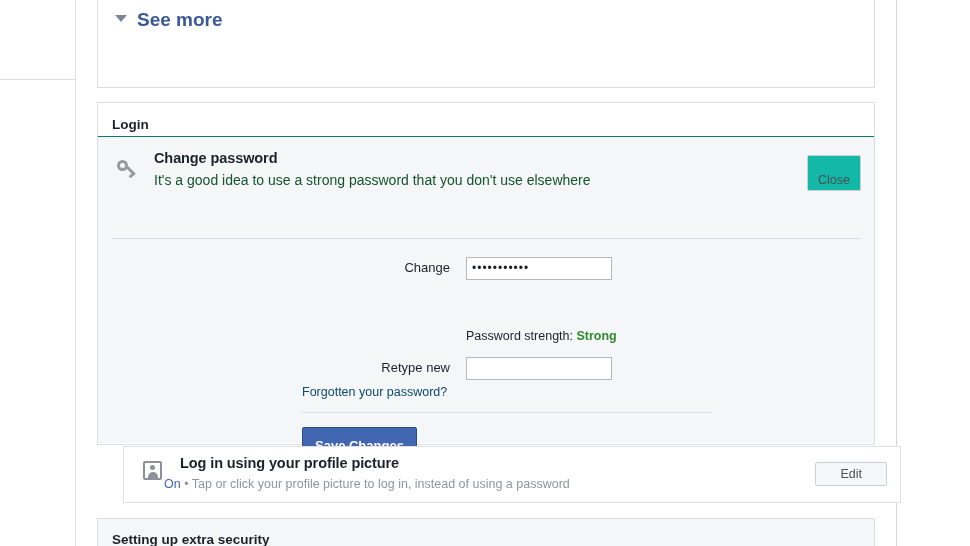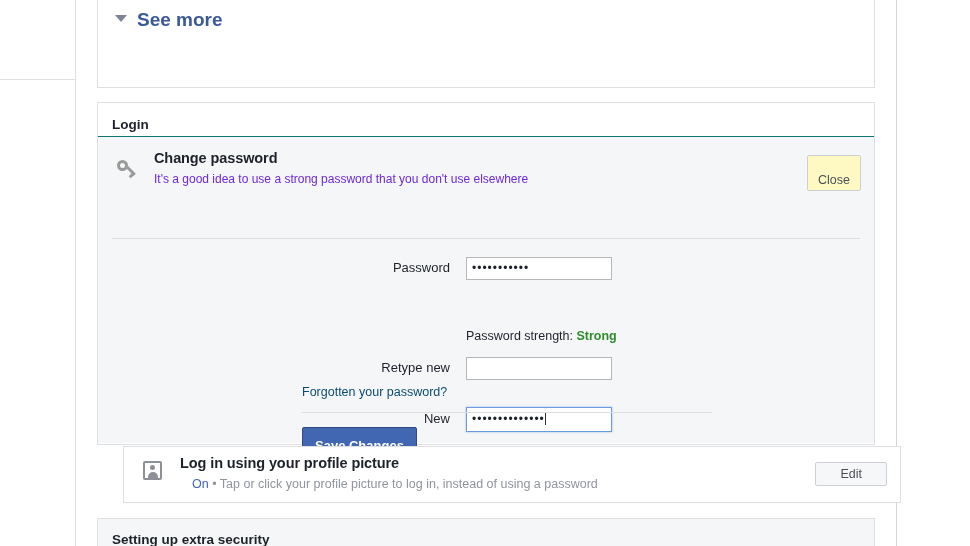--- a/index.html
+++ b/index.html
@@ -173,33 +173,33 @@
     top: 13px;
     font-size: 14.5px;
     font-weight: bold;
     color: #1d2129;
     letter-spacing: -0.1px;
   }
   .cp-sub {
     position: absolute;
     left: 56px;
     top: 35px;
-    font-size: 12px;
-    color: #6d28d9;
+    font-size: 14px;
+    color: #14532d;
   }
   .close-btn {
     position: absolute;
     right: 13px;
     top: 18px;
     min-width: 52px;
     height: 36px;
     padding: 13px 10px;
     font-size: 12.5px;
     color: #4b4f56;
-    background: #fef9c3;
+    background: #14b8a6;
     border: 1px solid #ccd0d5;
     border-radius: 2px;
     cursor: pointer;
     font-family: "Liberation Sans", sans-serif;
     line-height: 22px;
     box-sizing: border-box;
   }
 
   .cp-hr {
     position: absolute;
@@ -360,21 +360,21 @@
     position: absolute;
     left: 56px;
     top: 8px;
     font-size: 14.5px;
     font-weight: bold;
     color: #1d2129;
     letter-spacing: -0.1px;
   }
   .pp-sub {
     position: absolute;
-    left: 68px;
+    left: 40px;
     top: 30px;
     font-size: 12.5px;
     color: #90949c;
     white-space: nowrap;
     text-align: center;
   }
   .pp-sub .on-state {
     color: #4267b2;
   }
   .edit-btn {
@@ -453,28 +453,24 @@
         </div>
 
         <div class="cp-title">Change password</div>
         <div class="cp-sub">It's a good idea to use a strong password that you don't use elsewhere</div>
 
         <button class="close-btn">Close</button>
 
         <div class="cp-hr"></div>
 
         <div class="form-row row-current">
-          <div class="form-label">Password</div>
+          <div class="form-label">Change</div>
           <div class="pw-input">•••••••••••</div>
         </div>
 
-        <div class="form-row row-new">
-          <div class="form-label">New</div>
-          <div class="pw-input focused"><span>••••••••••••••</span><span class="caret"></span></div>
-        </div>
 
         <div class="strength-line">
           <span>Password strength:</span>
           <span class="strength-val">Strong</span>
         </div>
 
         <div class="form-row row-retype">
           <div class="form-label">Retype new</div>
           <div class="pw-input"></div>
         </div>

